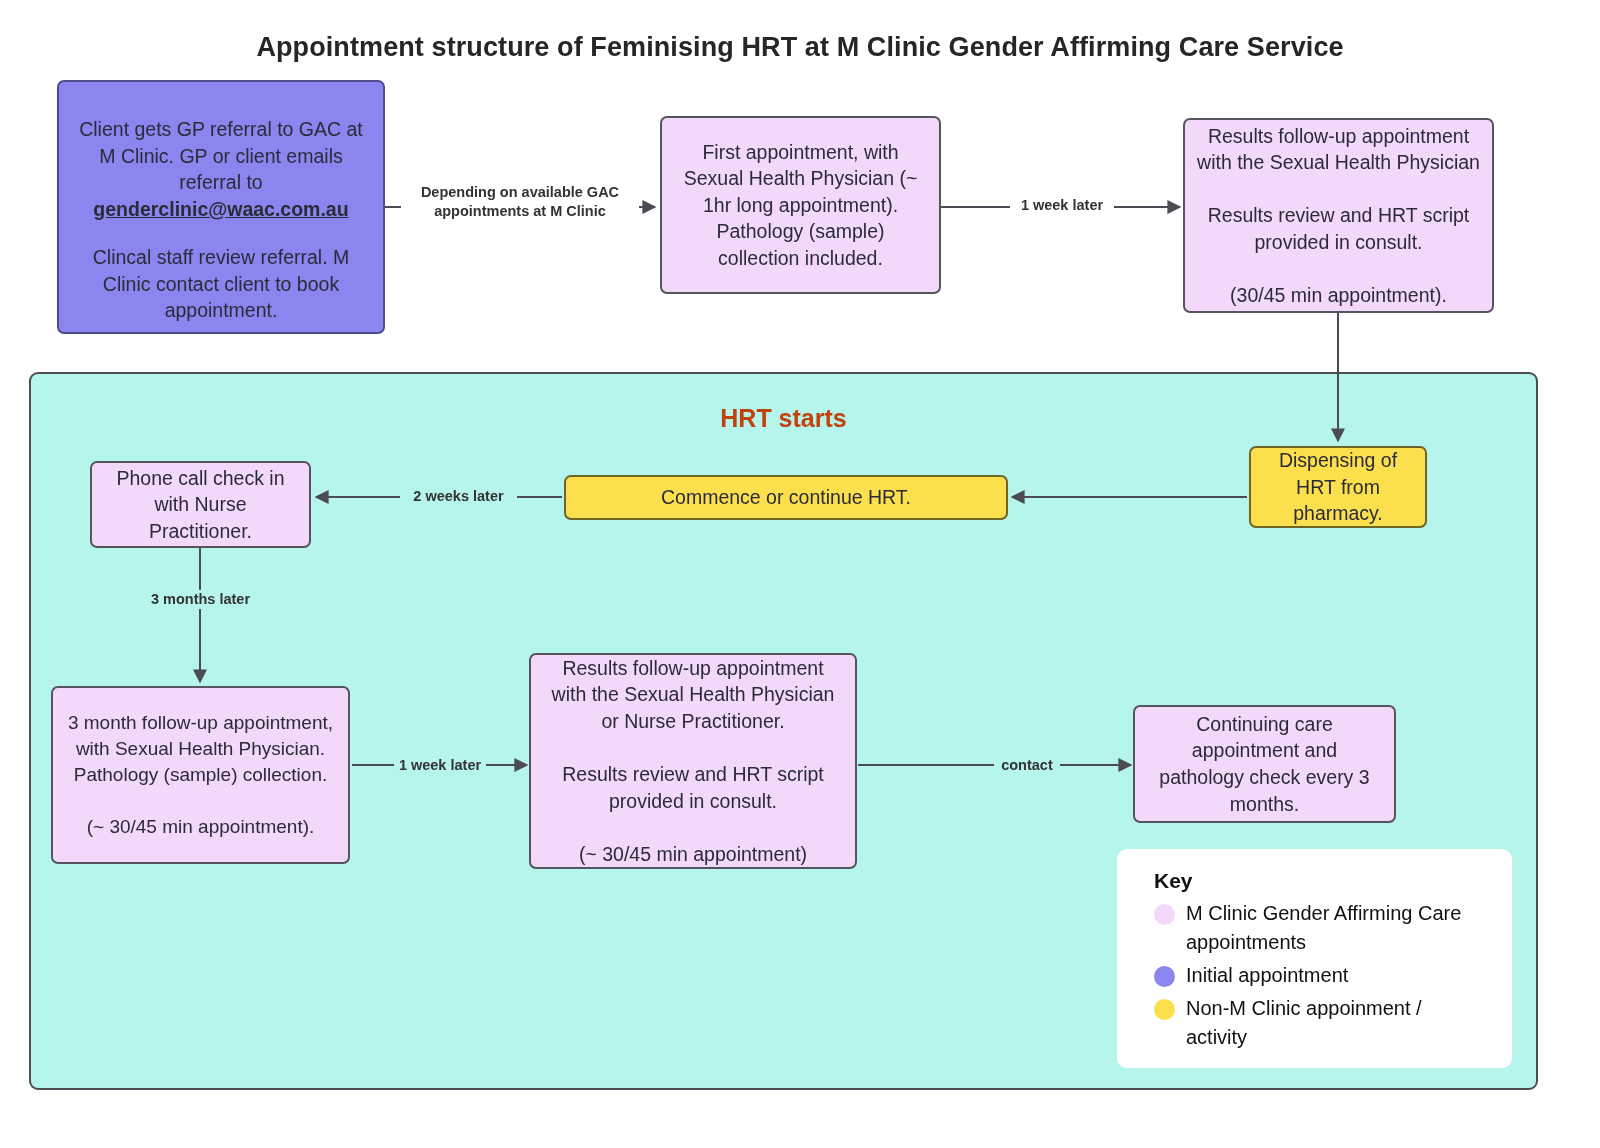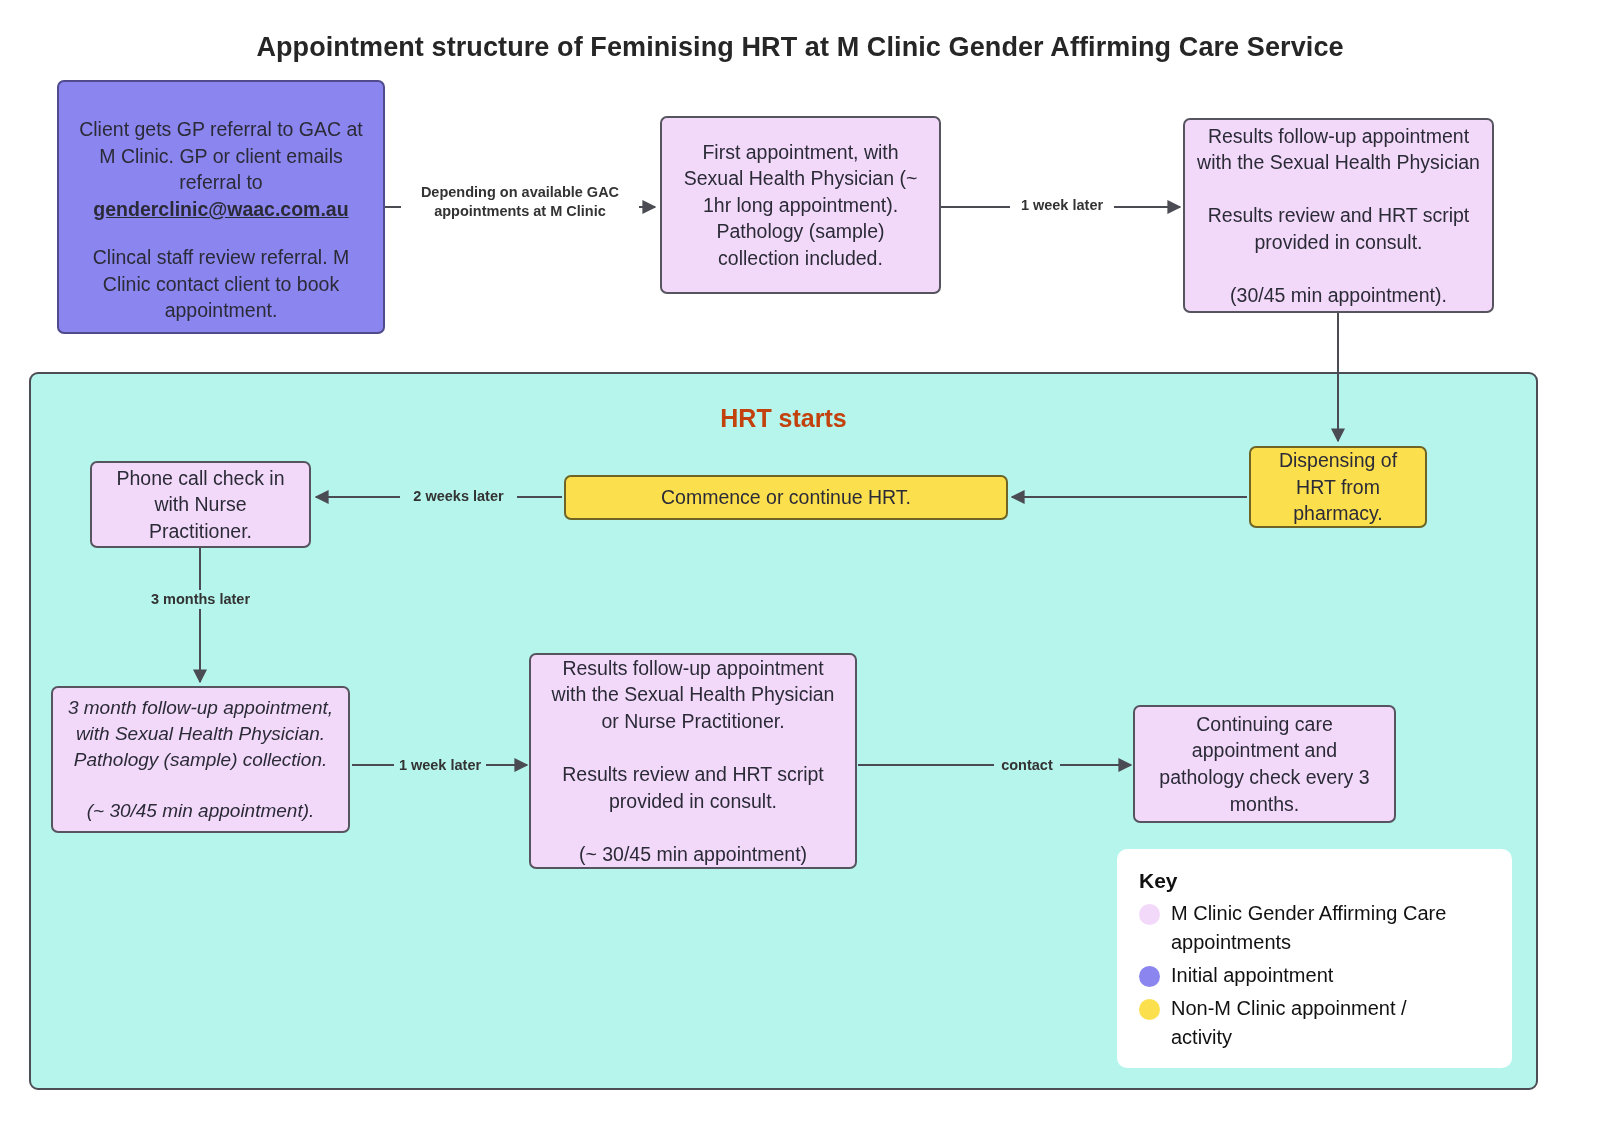--- a/index.html
+++ b/index.html
@@ -108,21 +108,21 @@
   
   #key-box {
     position: absolute;
     left: 1117px;
     top: 849px;
     width: 395px;
     height: 219px;
     box-sizing: border-box;
     background: #ffffff;
     border-radius: 10px;
-    padding: 20px 22px;
+    padding: 20px 37px;
   }
   #key-title {
     font-size: 21px;
     font-weight: bold;
     color: #111;
     margin-bottom: 6px;
   }
   .key-row {
     display: flex;
     align-items: flex-start;
@@ -192,21 +192,21 @@
 Results review and HRT script provided in consult.
 
 (30/45 min appointment).</div>
 
   <div class="node nonclinic" style="left:1249px; top:446px; width:178px; height:82px;">Dispensing of HRT from pharmacy.</div>
 
   <div class="node nonclinic" style="left:564px; top:475px; width:444px; height:45px;">Commence or continue HRT.</div>
 
   <div class="node clinic" style="left:90px; top:461px; width:221px; height:87px;">Phone call check in with Nurse Practitioner.</div>
 
-  <div class="node clinic" style="left:51px; top:686px; width:299px; height:147px; font-size:19px;font-style:italic;">3 month follow-up appointment, with Sexual Health Physician. Pathology (sample) collection.
+  <div class="node clinic" style="left:51px; top:686px; width:299px; height:178px; font-size:19px;">3 month follow-up appointment, with Sexual Health Physician. Pathology (sample) collection.
 
 (~ 30/45 min appointment).</div>
 
   <div class="node clinic" style="left:529px; top:653px; width:328px; height:216px;">Results follow-up appointment with the Sexual Health Physician or Nurse Practitioner.
 
 Results review and HRT script provided in consult.
 
 (~ 30/45 min appointment)</div>
 
   <div class="node clinic" style="left:1133px; top:705px; width:263px; height:118px;">Continuing care appointment and pathology check every 3 months.</div>

